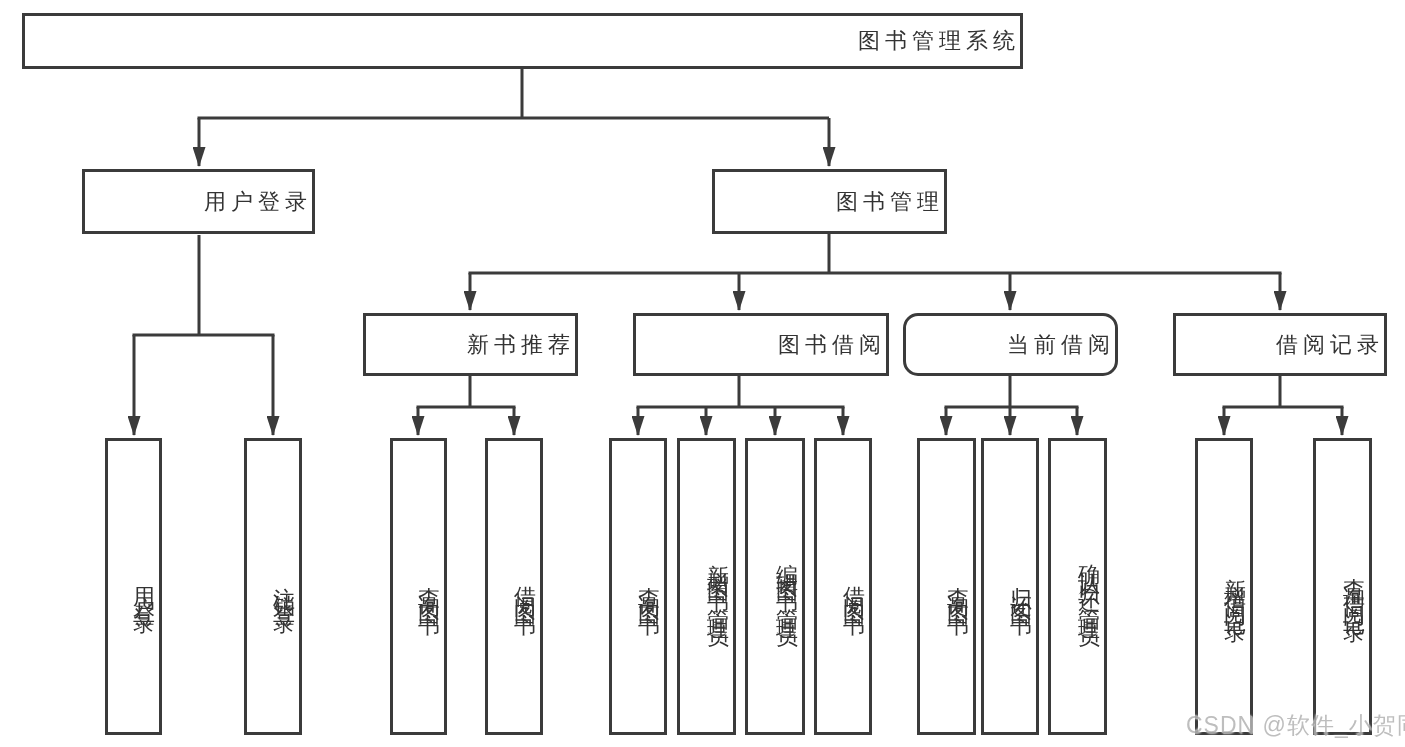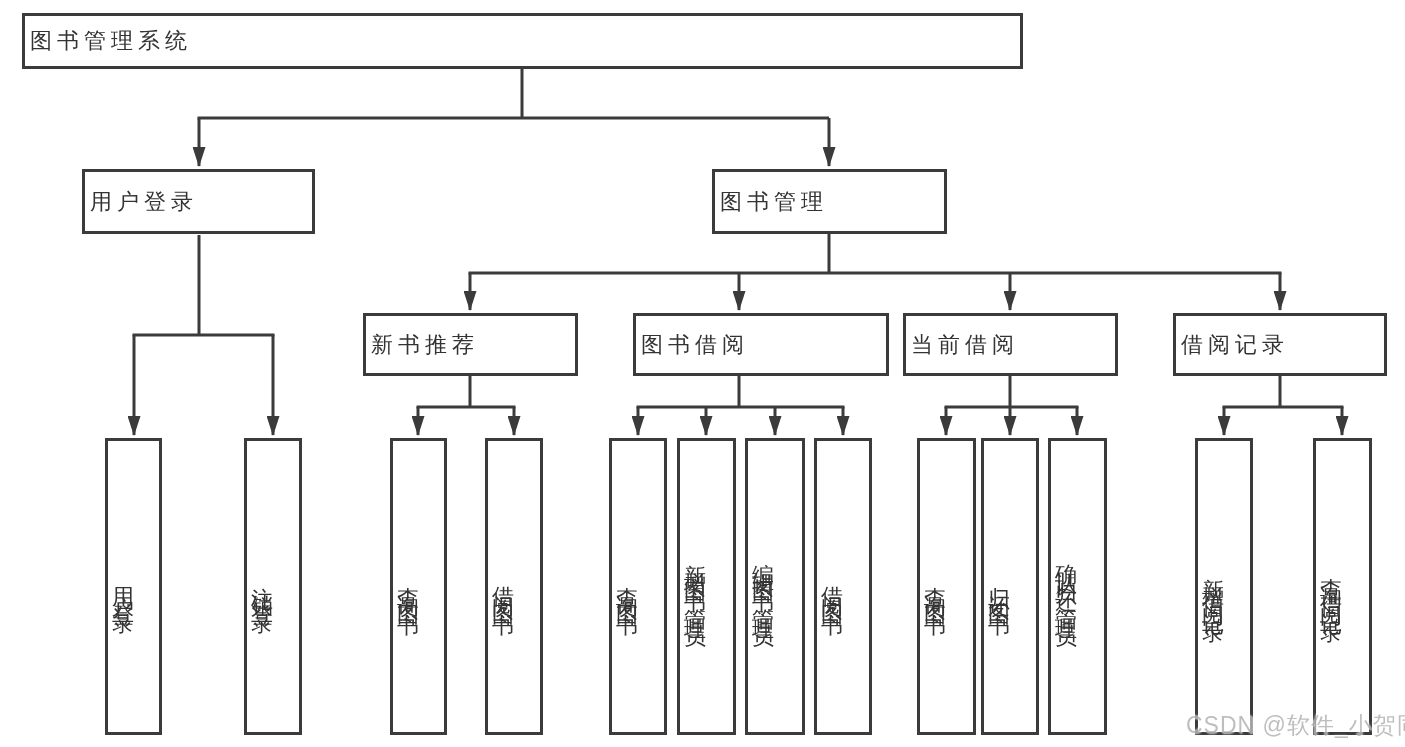--- a/index.html
+++ b/index.html
@@ -16,21 +16,21 @@
     left: 0; top: 0;
     z-index: 0;
   }
   .box {
     position: absolute;
     box-sizing: border-box;
     background: #ffffff;
     border: 3px solid #3b3b3b;
     display: flex;
     align-items: center;
-    justify-content: flex-start;
+    justify-content: flex-end;
     color: #333333;
     font-size: 22px;
     z-index: 1;
   }
   .box .htext {
     letter-spacing: 5px;
     text-indent: 5px;
     white-space: nowrap;
   }
   .box .vtext {
@@ -110,21 +110,21 @@
   <div class="box" style="left:363px; top:313px; width:215px; height:63px;">
     <span class="htext">新书推荐</span>
   </div>
 
   <div class="box" style="left:712px; top:169px; width:235px; height:65px;">
     <span class="htext">图书管理</span>
   </div>
   <div class="box" style="left:633px; top:313px; width:256px; height:63px;">
     <span class="htext">图书借阅</span>
   </div>
-  <div class="box" style="left:903px; top:313px; width:215px; height:63px;">
+  <div class="box" style="left:903px; top:313px; width:215px; height:63px;border-radius:15px;">
     <span class="htext">当前借阅</span>
   </div>
   <div class="box" style="left:1173px; top:313px; width:214px; height:63px;">
     <span class="htext">借阅记录</span>
   </div>
 
   <div class="box" style="left:105px; top:438px; width:57px; height:297px;">
     <span class="vtext">用户登录</span>
   </div>
   <div class="box" style="left:244px; top:438px; width:58px; height:297px;">

